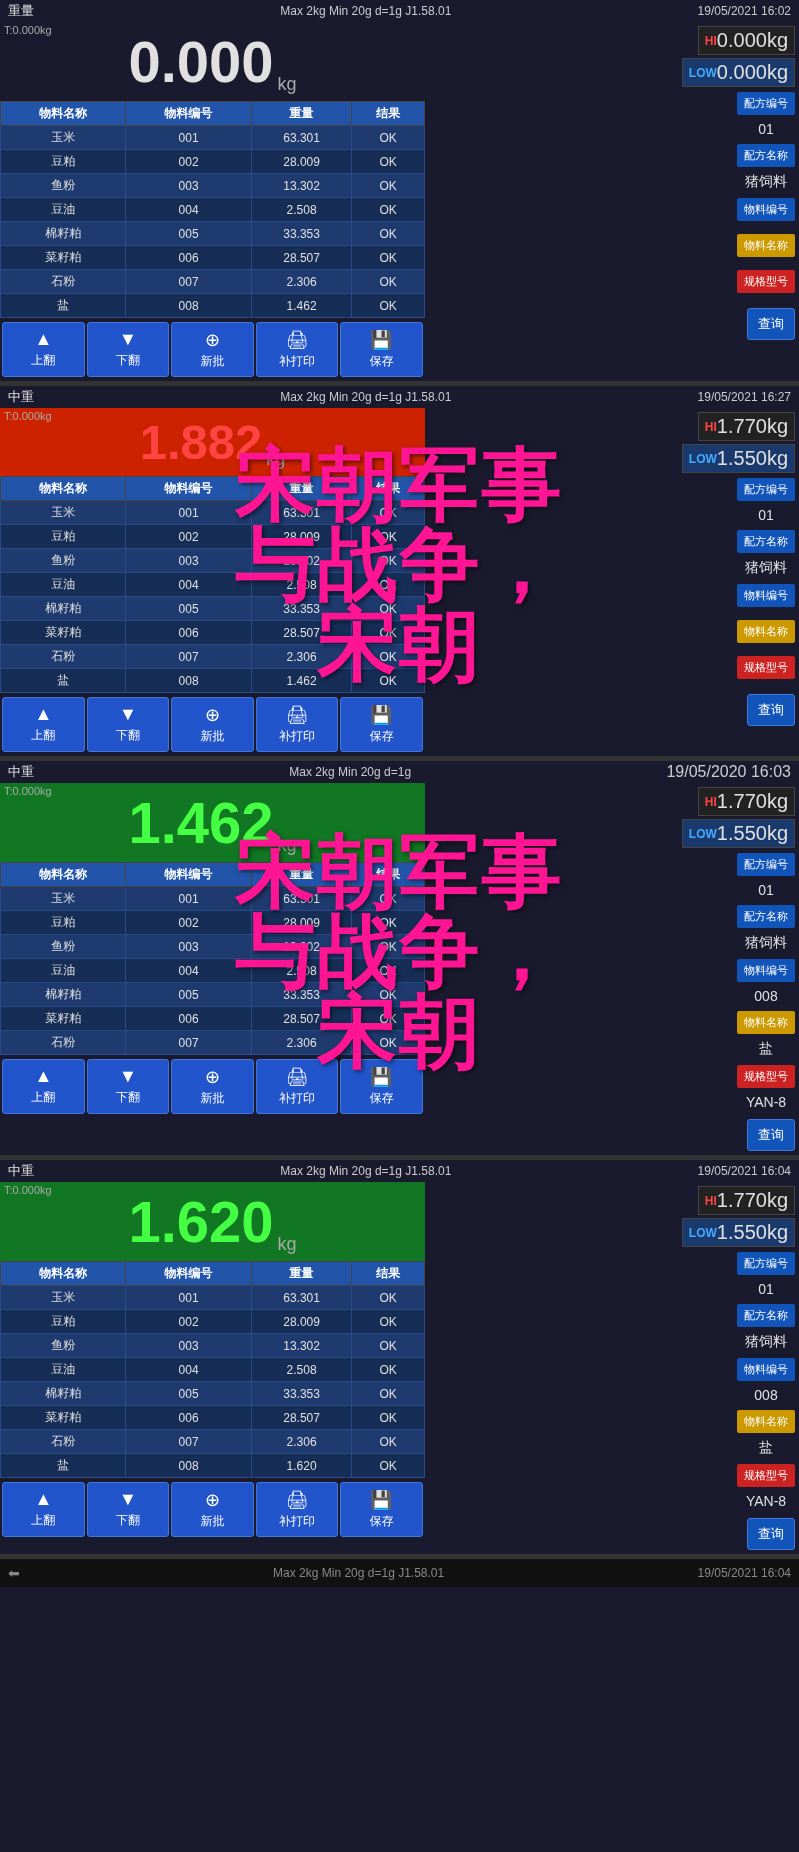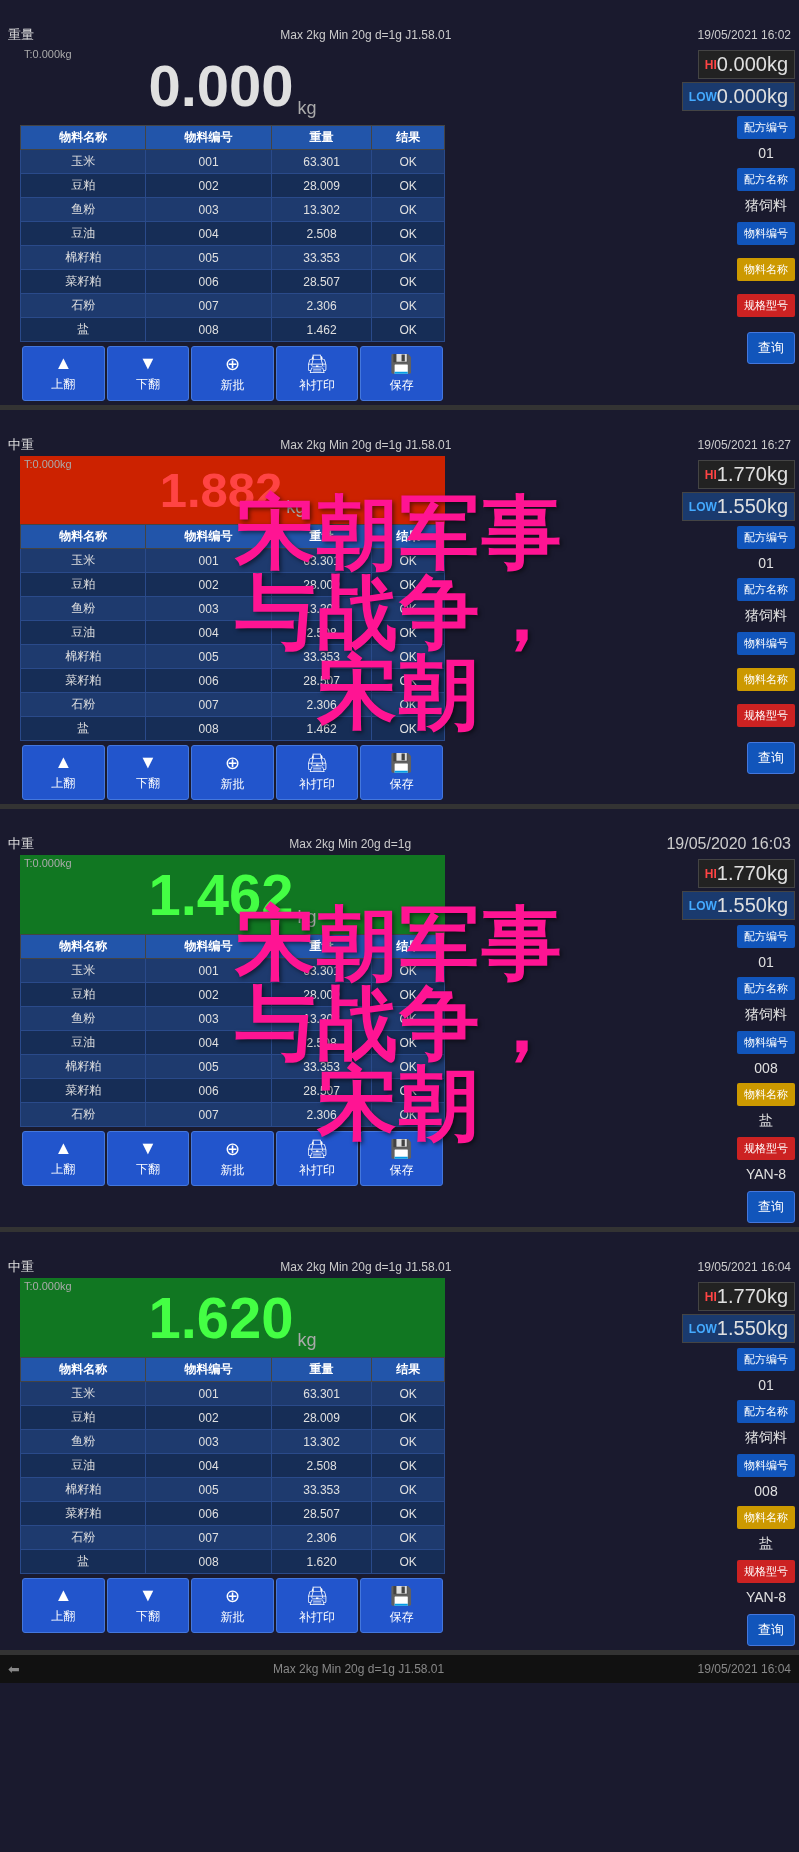--- a/index.html
+++ b/index.html
@@ -8,40 +8,38 @@
       background: #1a1a2e;
       font-family: Arial, sans-serif;
       overflow-x: hidden;
     }
 
     .screen-panel {
       width: 799px;
       background: #fef9c3;
       position: relative;
       border-bottom: 2px solid #333;
-      margin-top: 24px;
     }
 
     
     .status-bar {
       display: flex;
       justify-content: space-between;
       align-items: center;
       background: #1a1a2e;
       padding: 2px 8px;
       color: #e0e0e0;
       font-size: 13px;
       height: 22px;
     }
 
     
     .main-area {
       display: flex;
       background: #1a1a2e;
-      padding-left: 20px;
     }
 
     
     .left-panel {
       flex: 0 0 425px;
       background: #1a1a2e;
     }
 
     
     .weight-display {

